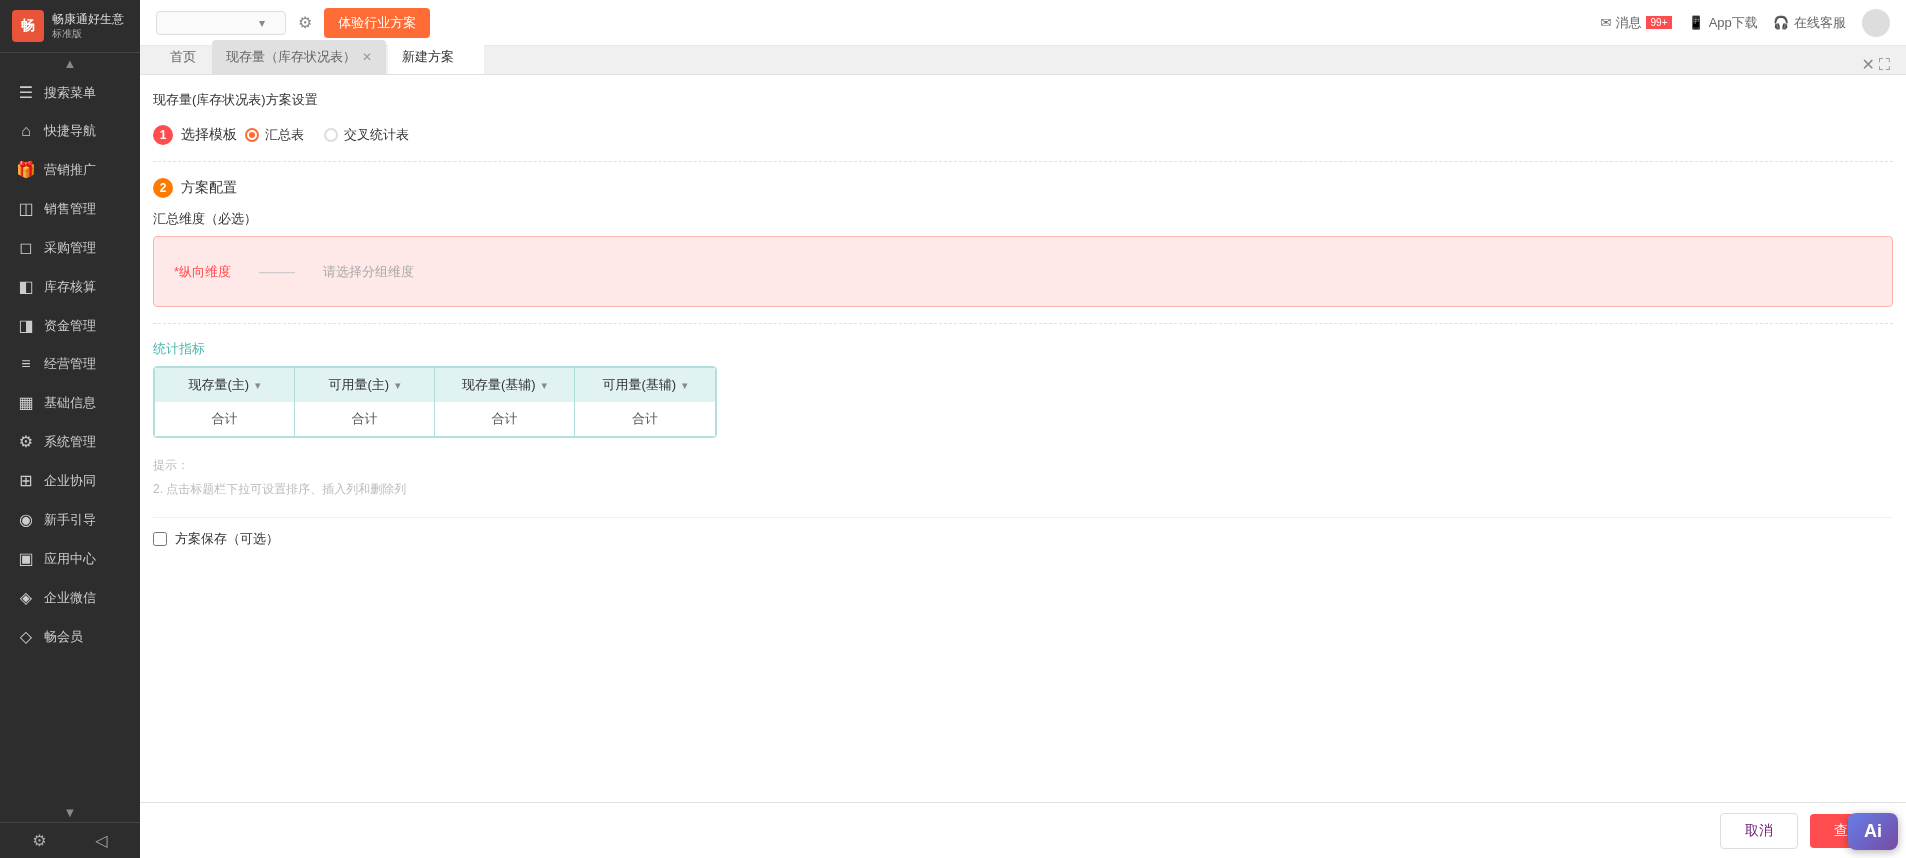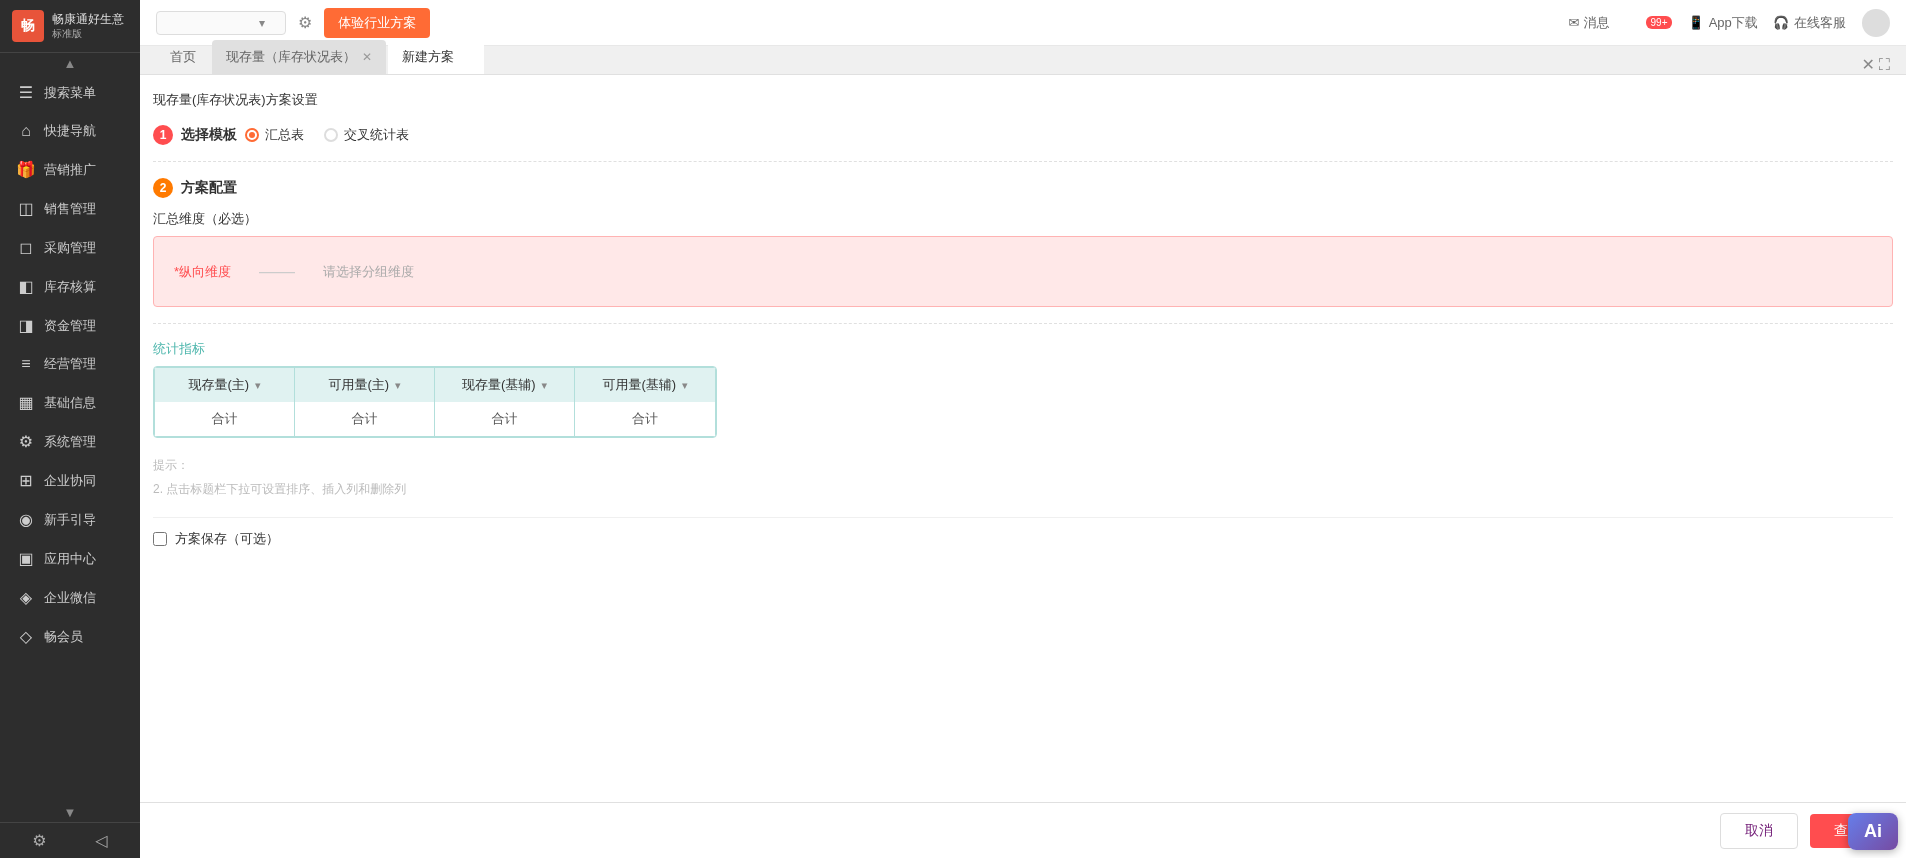--- a/index.html
+++ b/index.html
@@ -70,22 +70,22 @@
     .topbar-search input { border: none; outline: none; background: transparent; font-size: 12px; width: 90px; color: #999; }
     .topbar-dropdown { color: #888; font-size: 12px; cursor: pointer; }
     .topbar-settings { font-size: 16px; color: #888; cursor: pointer; }
     .topbar-trial-btn {
       background: #ff6b35; color: white; border: none; border-radius: 4px;
       padding: 6px 14px; font-size: 13px; cursor: pointer;
     }
     .topbar-right { margin-left: auto; display: flex; align-items: center; gap: 16px; }
     .topbar-right-item { display: flex; align-items: center; gap: 4px; color: #666; font-size: 13px; cursor: pointer; }
     .topbar-badge {
-      background: #ff4d4f; color: white; border-radius: 6px;
-      padding: 1px 5px; font-size: 10px; margin-left: 32px;
+      background: #ff4d4f; color: white; border-radius: 0;
+      padding: 1px 5px; font-size: 10px;
     }
     .topbar-avatar { width: 28px; height: 28px; background: #ddd; border-radius: 50%; }
 
     
     .tabbar {
       height: 29px; background: #f0f0f0;
       display: flex; align-items: flex-end;
       padding: 0 16px; gap: 2px; flex-shrink: 0;
       border-bottom: 1px solid #e0e0e0;
     }
@@ -114,21 +114,21 @@
       display: flex; align-items: center; gap: 8px; margin-bottom: 12px;
     }
     .section-num {
       width: 20px; height: 20px; border-radius: 50%;
       display: flex; align-items: center; justify-content: center;
       font-size: 12px; font-weight: bold; color: white;
       flex-shrink: 0;
     }
     .section-num.red { background: #ff4d4f; }
     .section-num.orange { background: #ff7a00; }
-    .section-title { font-size: 14px; font-weight: 700; color: #333; }
+    .section-title { font-size: 14px; font-weight: 400; color: #333; }
 
     
     .template-options { display: flex; align-items: center; gap: 20px; }
     .radio-option { display: flex; align-items: center; gap: 6px; cursor: pointer; font-size: 13px; color: #333; }
     .radio-circle {
       width: 14px; height: 14px; border-radius: 50%; border: 2px solid #ddd;
       display: flex; align-items: center; justify-content: center;
     }
     .radio-circle.selected { border-color: #ff6b35; }
     .radio-dot { width: 6px; height: 6px; border-radius: 50%; background: #ff6b35; }

